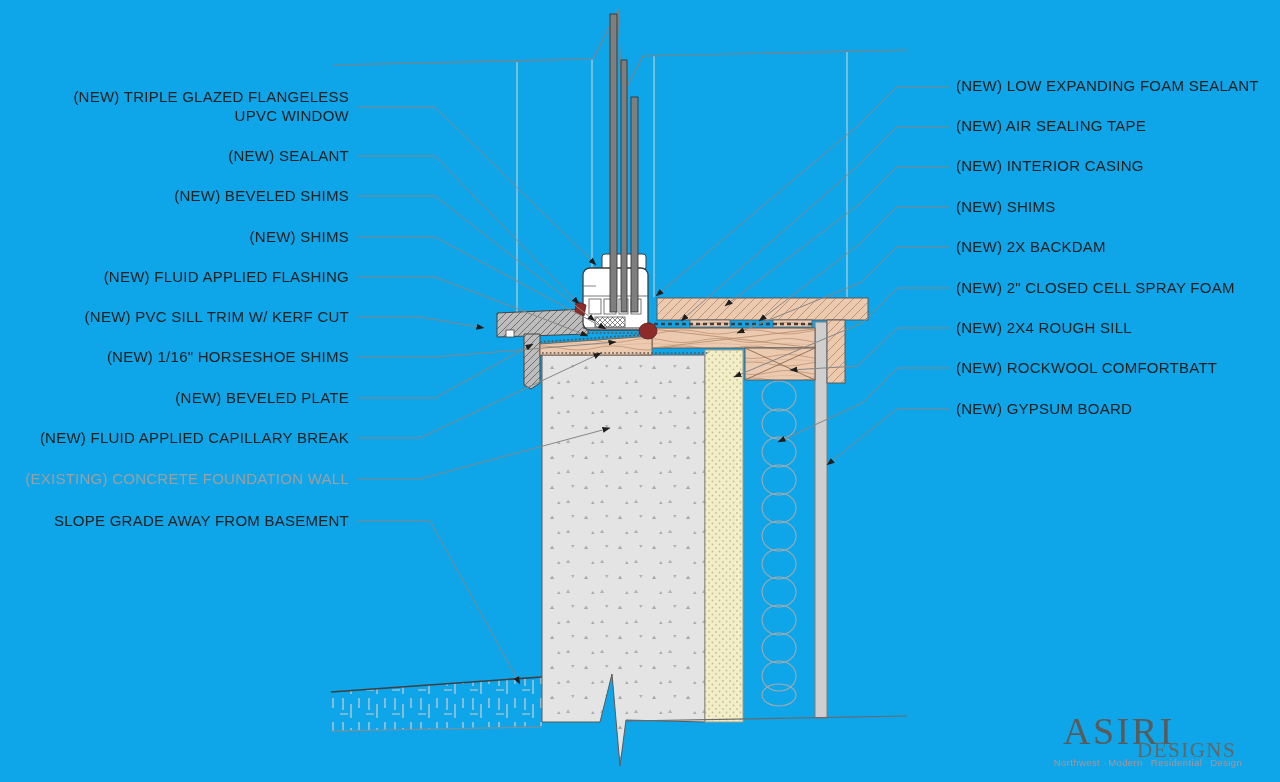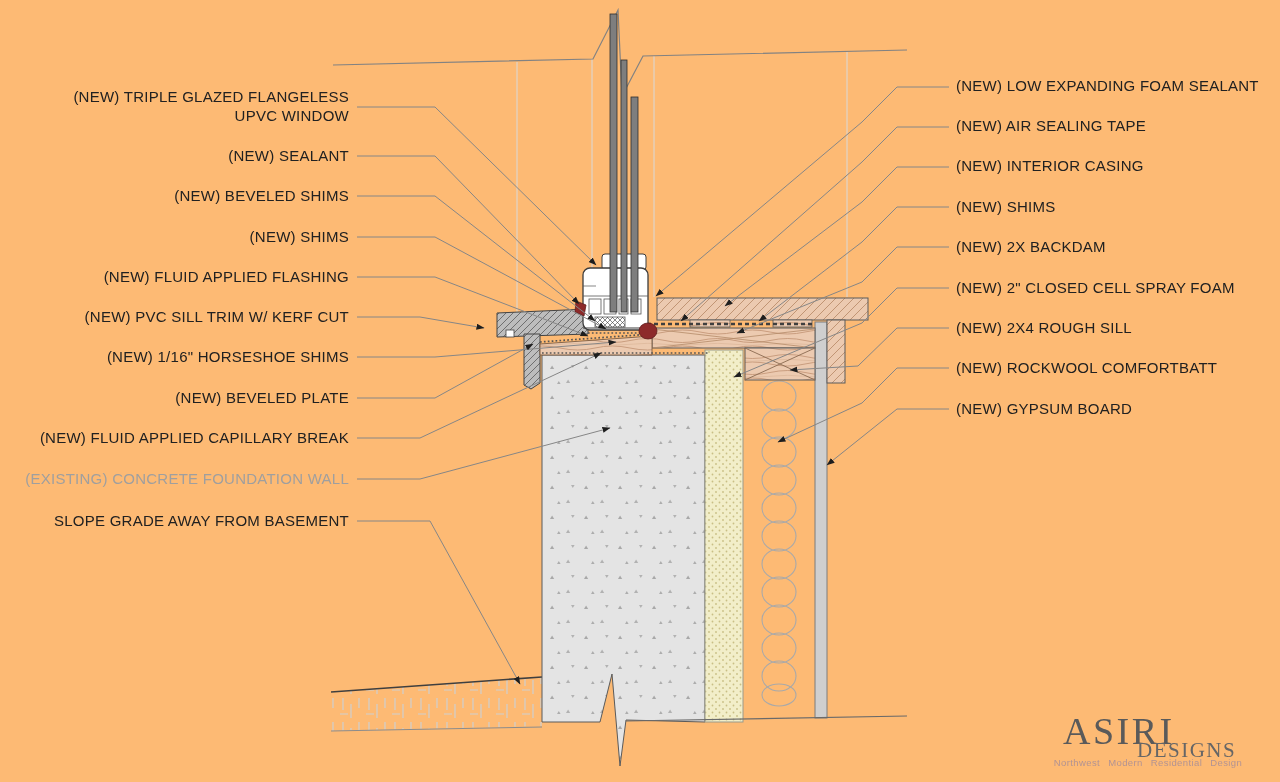--- a/index.html
+++ b/index.html
@@ -1,16 +1,16 @@
 <!DOCTYPE html>
 <html><head>
 <meta charset="utf-8">
 <style>
   html,body{margin:0;padding:0;background:#ffffff;}
-  #stage{position:relative;width:1280px;height:782px;background:#fdba74;overflow:hidden;
+  #stage{position:relative;width:1280px;height:782px;background:#0ea5e9;overflow:hidden;
          font-family:"Liberation Sans",sans-serif;}
   svg{position:absolute;left:0;top:0;}
   .lbl{font-family:"Liberation Sans",sans-serif;font-size:15px;letter-spacing:.25px;fill:#212121;}
   .lbl.existing{fill:#9f9f9f;}
   .leader{stroke:#868686;stroke-width:1;fill:none;}
   .logo-main{font-family:"Liberation Serif",serif;font-size:38px;letter-spacing:2.5px;fill:#5a5a5a;}
   .logo-sub{font-family:"Liberation Serif",serif;font-size:21px;letter-spacing:1.5px;fill:#666666;}
   .logo-tag{font-family:"Liberation Sans",sans-serif;font-size:9.5px;letter-spacing:.4px;word-spacing:5px;fill:#b29393;}
 </style>
 </head>

